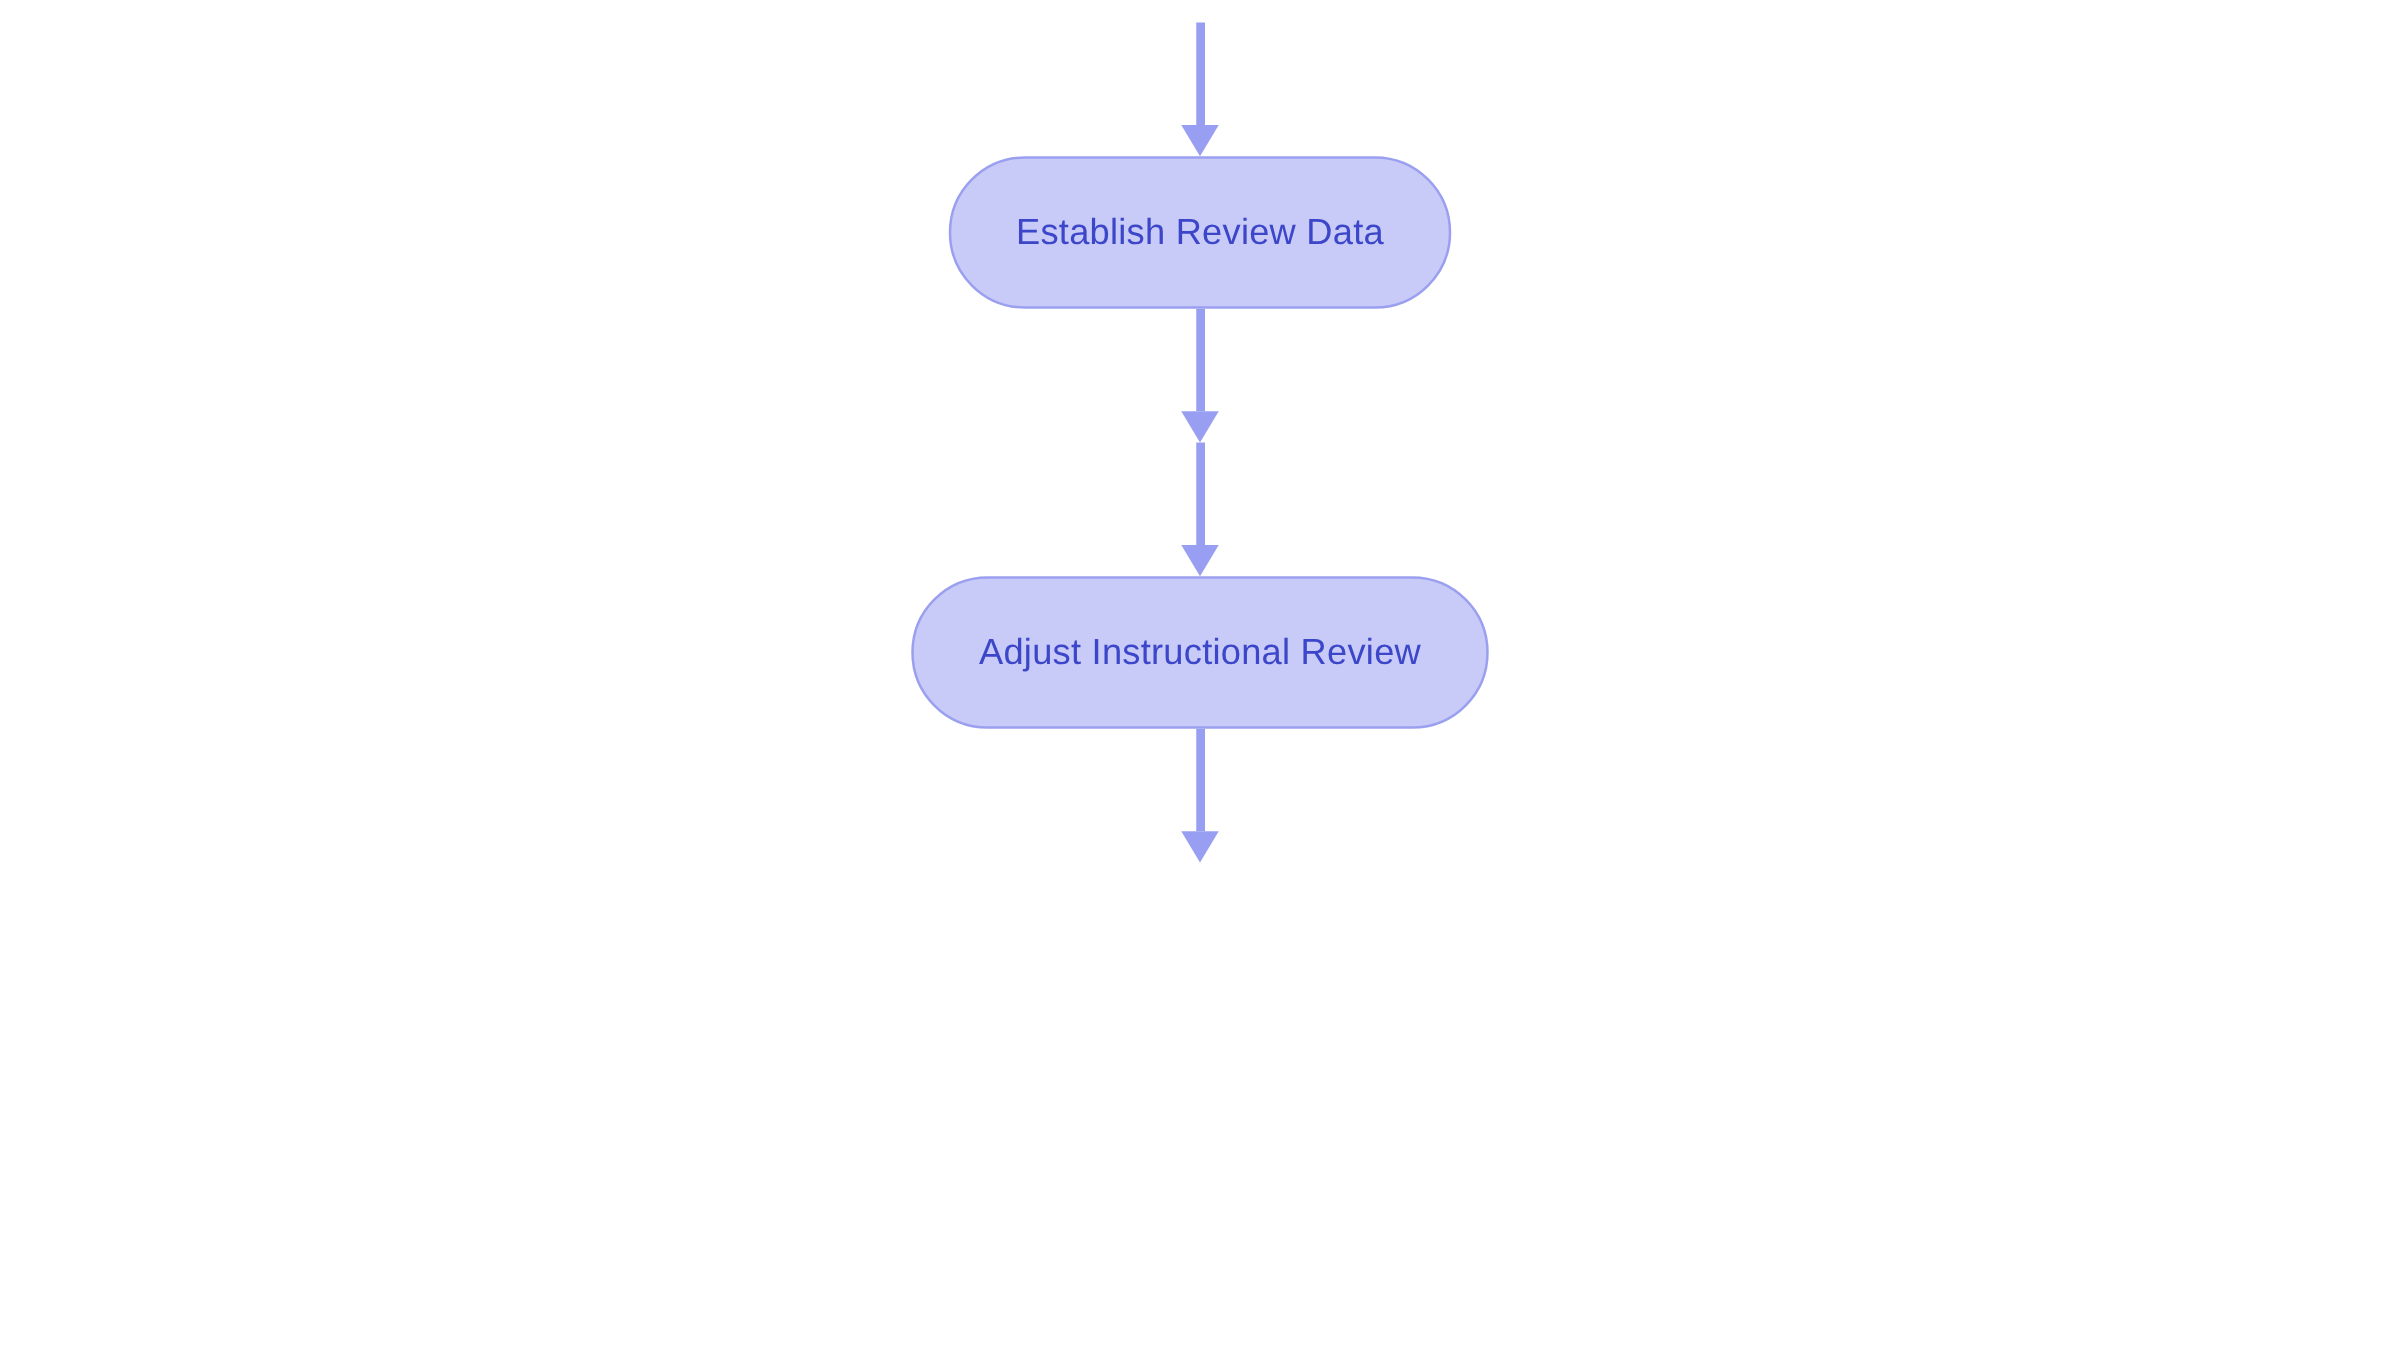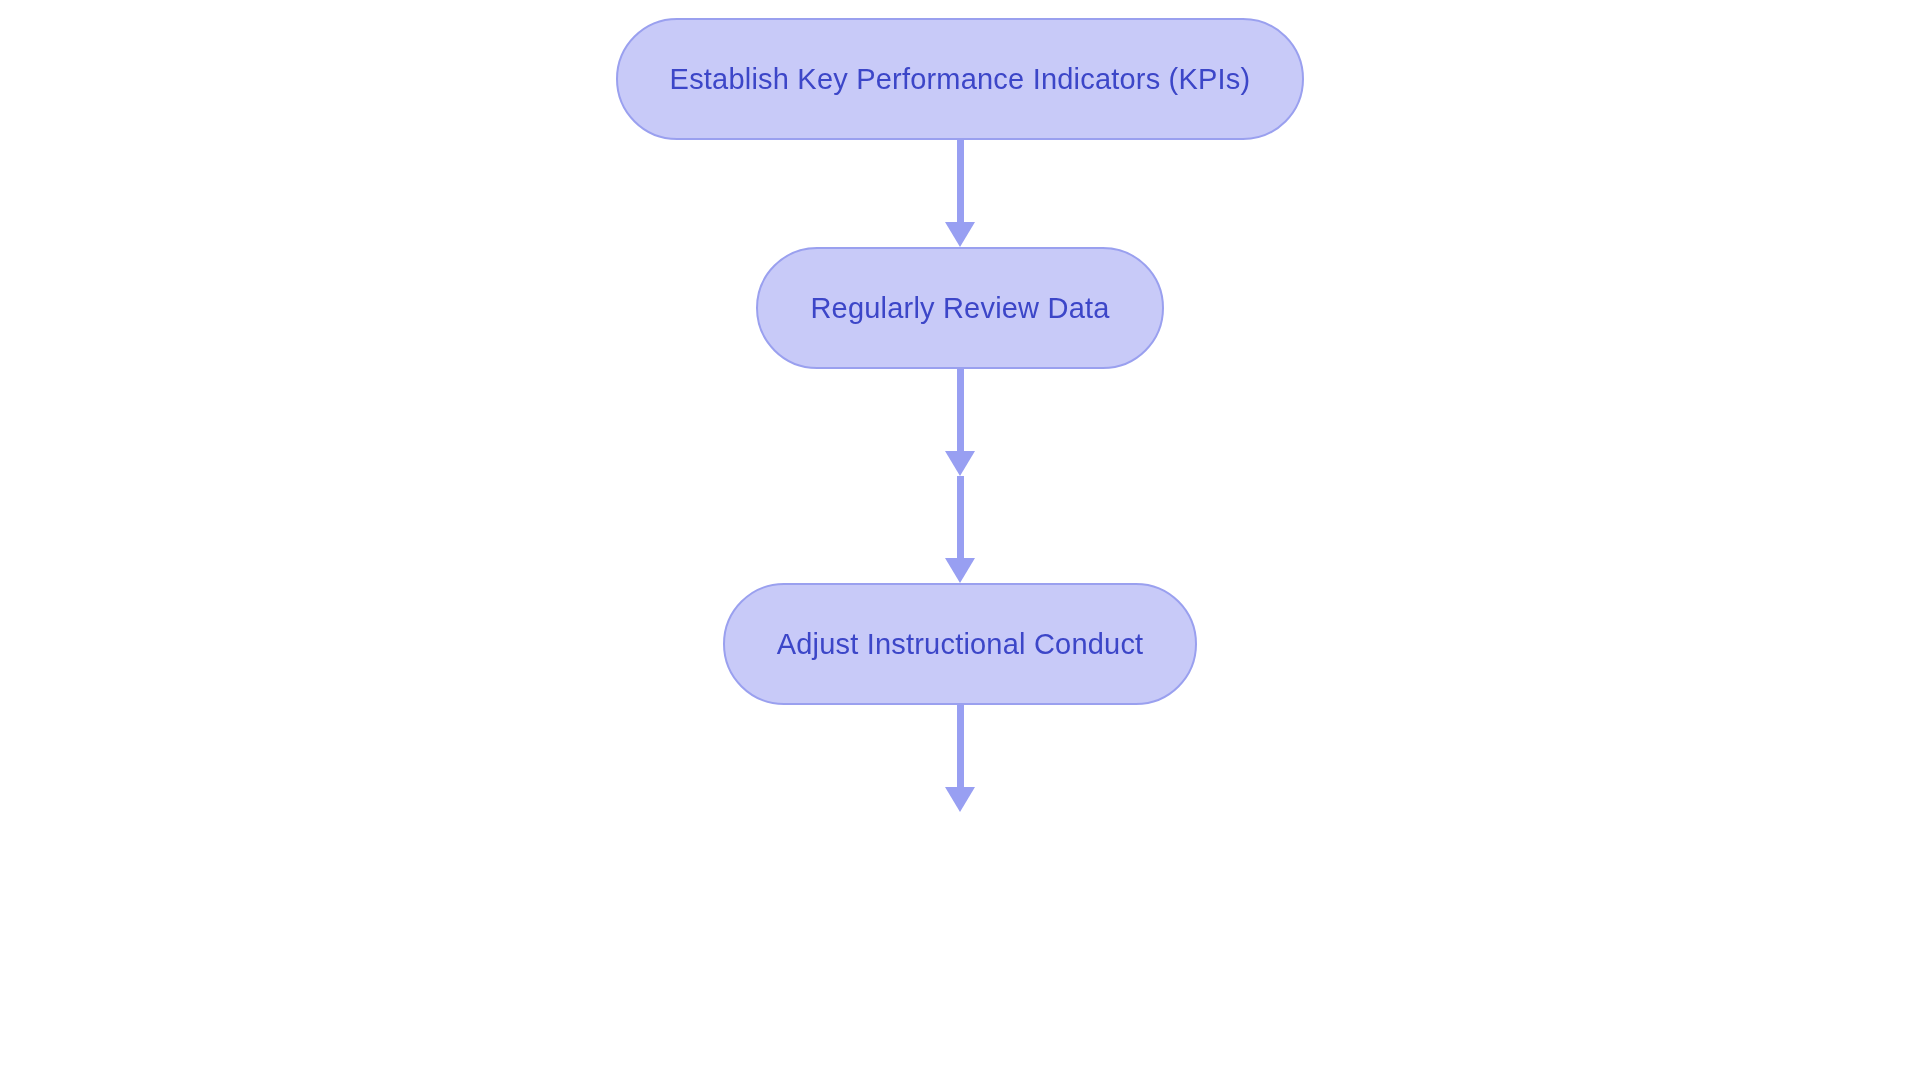--- a/index.html
+++ b/index.html
@@ -71,46 +71,43 @@
     border-top:25px solid var(--arrow,#989ff2);
     flex:0 0 auto;
   }
 </style>
 </head>
 <body>
 
 <div class="canvas">
   <div class="flow">
 
-    <div class="node">
-      <span class="node-label">Establish Key Performance Indicators (KPIs)</span>
-    </div>
 
     <div class="arrow">
       <div class="arrow-shaft"></div>
       <div class="arrow-head"></div>
     </div>
 
     <div class="node">
-      <span class="node-label">Regularly Review Data</span>
+      <span class="node-label">Establish Review Data</span>
     </div>
 
     <div class="arrow">
       <div class="arrow-shaft"></div>
       <div class="arrow-head"></div>
     </div>
 
 
     <div class="arrow">
       <div class="arrow-shaft"></div>
       <div class="arrow-head"></div>
     </div>
 
     <div class="node">
-      <span class="node-label">Adjust Instructional Conduct</span>
+      <span class="node-label">Adjust Instructional Review</span>
     </div>
 
     <div class="arrow">
       <div class="arrow-shaft"></div>
       <div class="arrow-head"></div>
     </div>
 
 
   </div>
 </div>

